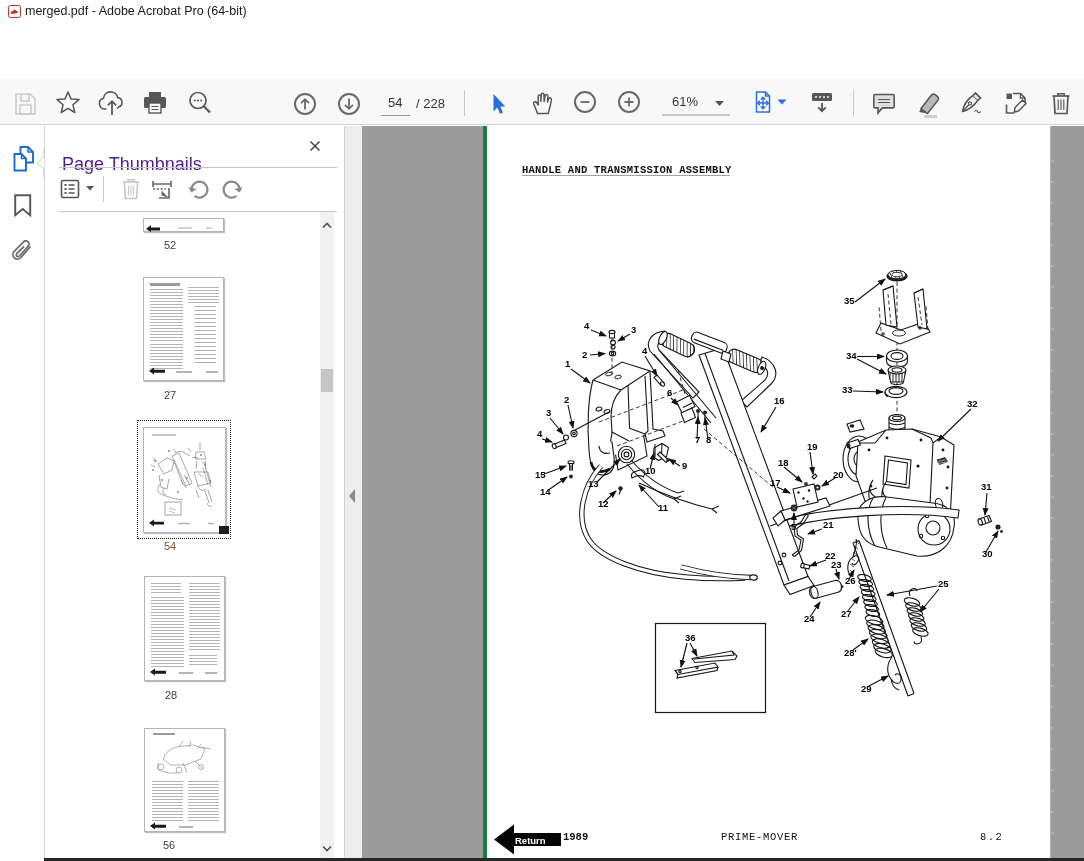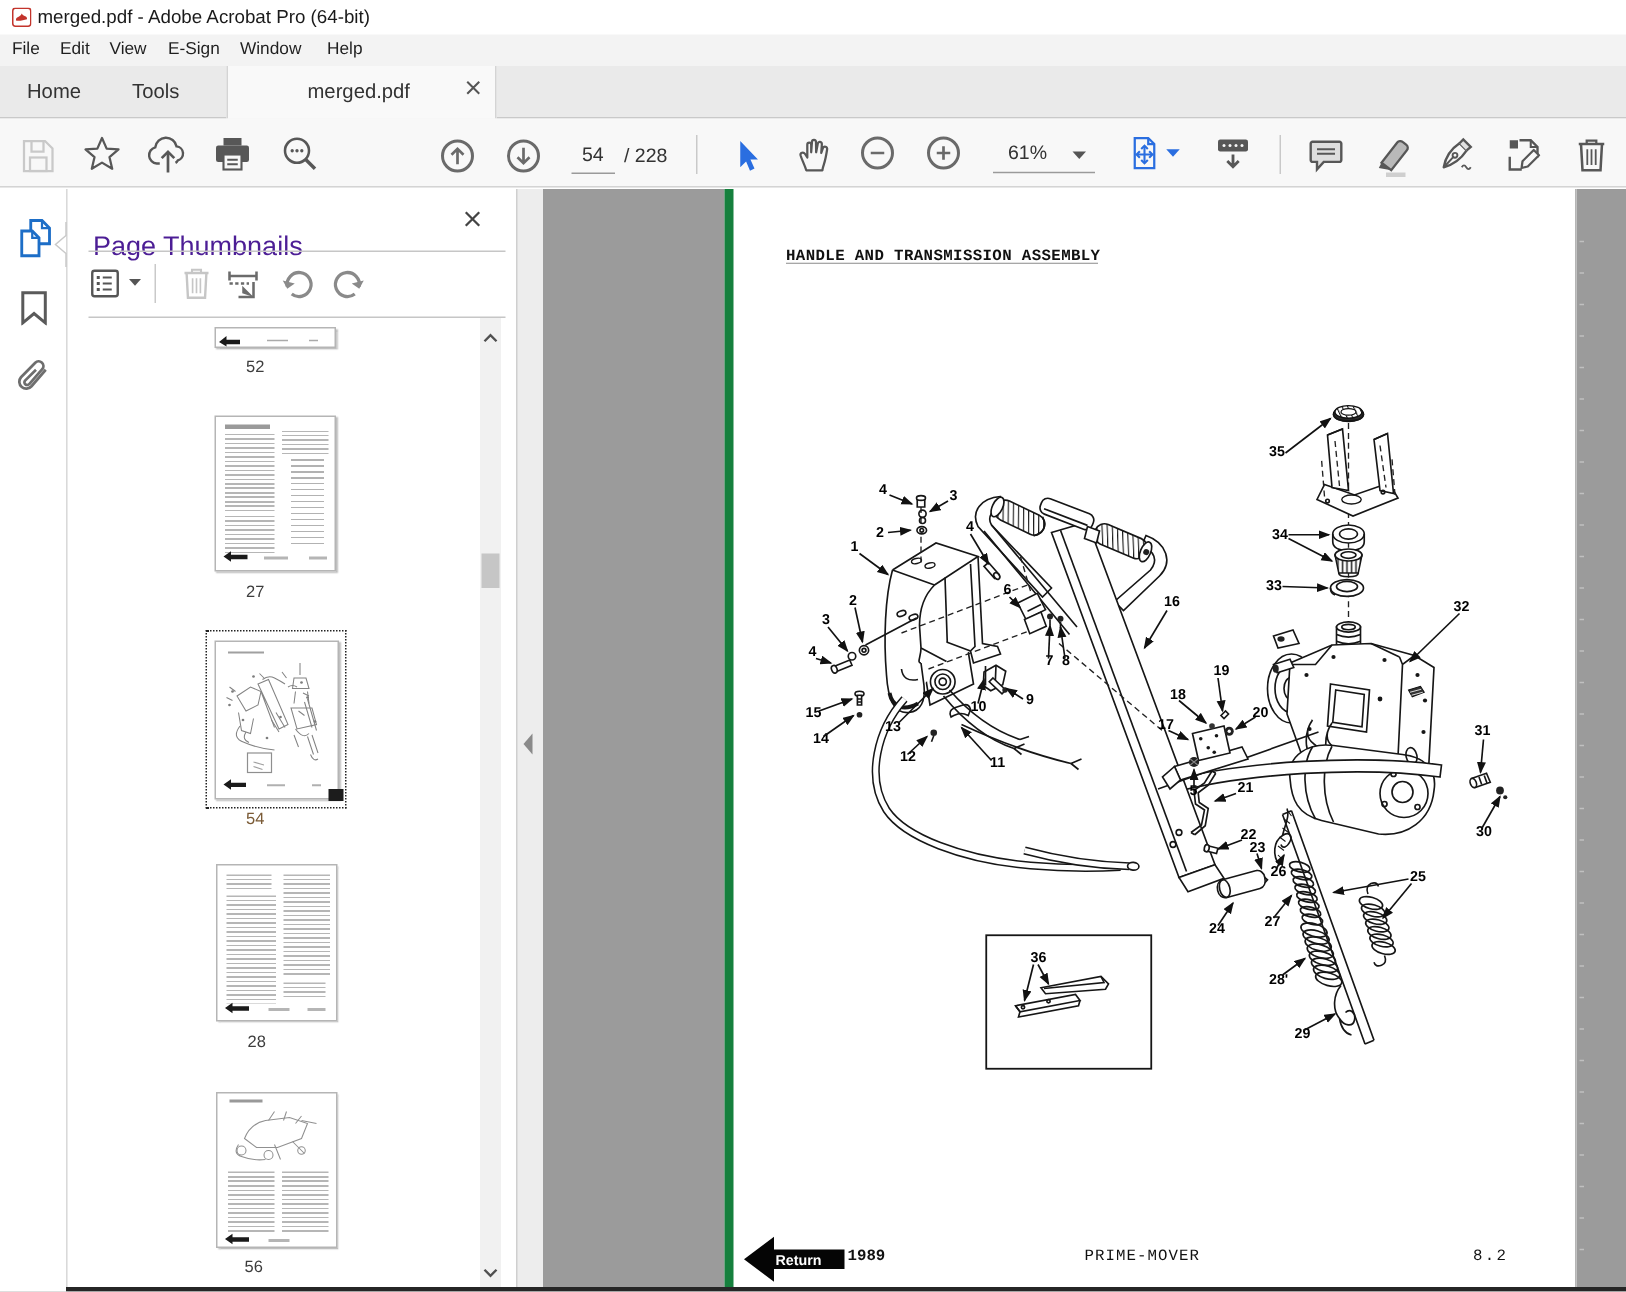--- a/index.html
+++ b/index.html
@@ -39,55 +39,36 @@
   #sthumb { position:absolute; left:1px; top:157px; width:12px; height:23px; background:#c6c6c6; }
 
   
   .thumb { position:absolute; background:#fff; border:1px solid #b5b5b5; box-shadow:1px 1px 1px rgba(0,0,0,.25); }
   .tlabel { position:absolute; font-size:11px; color:#3d3d3d; width:40px; }
   .minitext { background-image: repeating-linear-gradient(#b6b6b6 0 1px, transparent 1px 3px); }
   .minitext2 { background-image: repeating-linear-gradient(#b2b2b2 0 1px, transparent 1px 4px); }
 
   
   #page { left:483px; top:126px; width:568px; height:732px; background:#fff;
-     border-left:6px solid #15803d; border-right:1px solid #b5b5b5; }
+     border-left:4px solid #15803d; border-right:1px solid #b5b5b5; }
 
   #bottomstrip { left:44px; top:858px; width:1040px; height:3px; background:#262626; }
 </style>
 </head>
 <body>
 <div id="app">
   <div id="titlebar" class="abs">
     <svg class="abs" style="left:8px;top:5px" width="13" height="13" viewBox="0 0 13 13">
       <rect x="0.5" y="0.5" width="12" height="12" rx="1.8" fill="#fff" stroke="#c3342c"></rect>
       <path d="M2.6 8.7 C2.6 5.5 5.2 7 6.5 4 C7.4 6.2 10.4 5.3 10 7.8 C7.8 8.3 5.2 9.2 2.6 8.7 Z" fill="#c3342c"></path>
     </svg>
     <span class="abs txt">merged.pdf - Adobe Acrobat Pro (64-bit)</span>
   </div>
 
-  <div id="menubar" class="abs">
-    <span style="left:8px">File</span>
-    <span style="left:40px">Edit</span>
-    <span style="left:73px">View</span>
-    <span style="left:112px">E-Sign</span>
-    <span style="left:160px">Window</span>
-    <span style="left:218px">Help</span>
-  </div>
-
-  <div id="tabbar" class="abs">
-    <div class="graybit" style="left:0;width:151px"></div>
-    <div class="graybit" style="left:331px;width:753px"></div>
-    <div id="tab-active"></div>
-    <span class="tabtxt" style="left:18px">Home</span>
-    <span class="tabtxt" style="left:88px">Tools</span>
-    <span class="tabtxt" style="left:205px">merged.pdf</span>
-    <svg class="abs" style="left:310px;top:9px" width="11" height="11" viewBox="0 0 11 11">
-      <path d="M1.5 1.5 L9.5 9.5 M9.5 1.5 L1.5 9.5" stroke="#555" stroke-width="1.4"></path>
-    </svg>
-  </div>
+
 
   <div id="toolbar" class="abs">
     <svg class="abs" style="left:0;top:0" width="1084" height="46" viewBox="0 0 1084 46">
 
       <g transform="translate(25,25)" stroke="#c9c9c9" stroke-width="1.5" fill="none">
         <path d="M-9,-10 h14 l5,5 v15 h-19 z"></path>
         <path d="M-4,-10 v7 h8 v-7"></path>
         <rect x="-5" y="1" width="11" height="9"></rect>
       </g>
 

